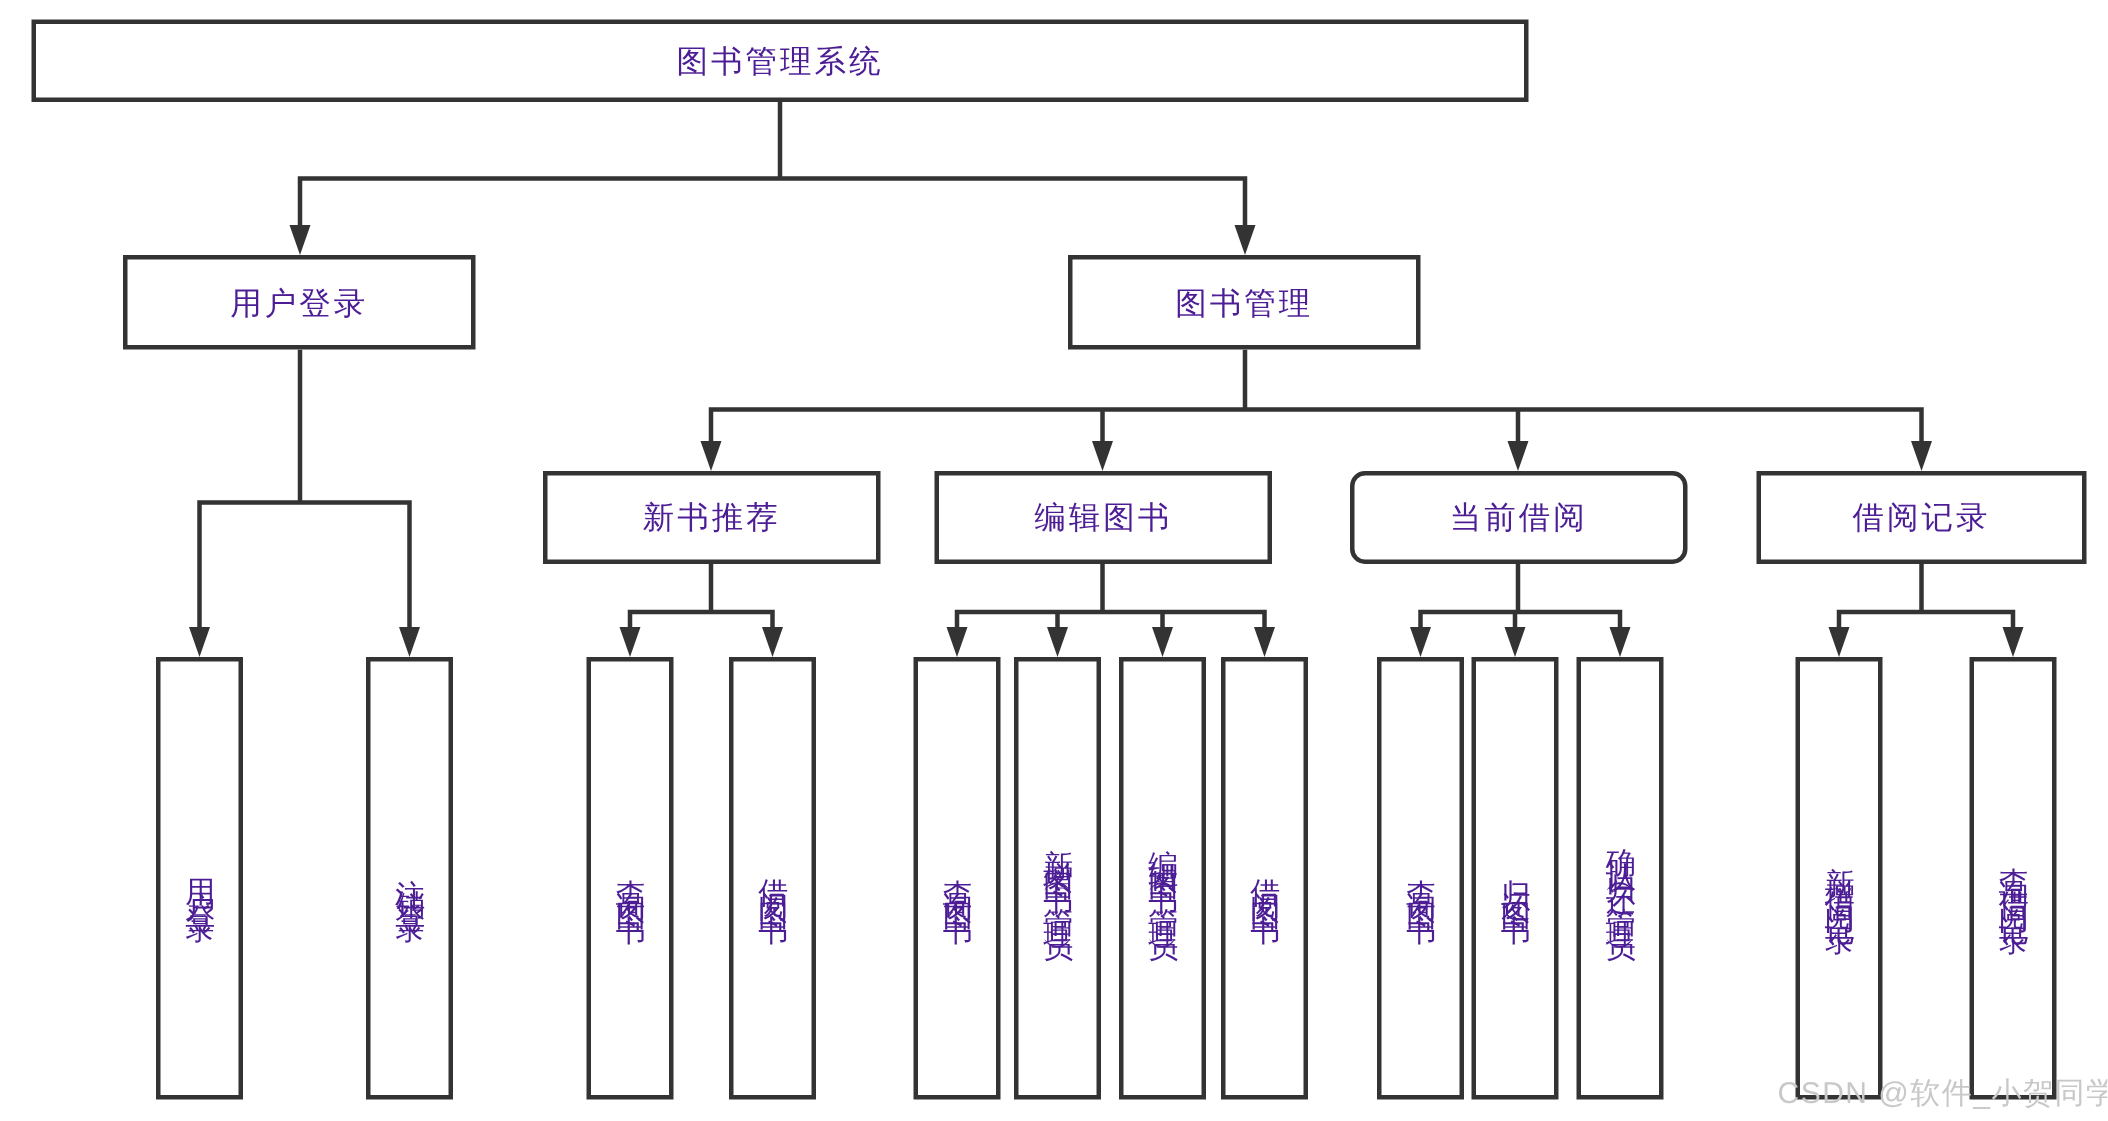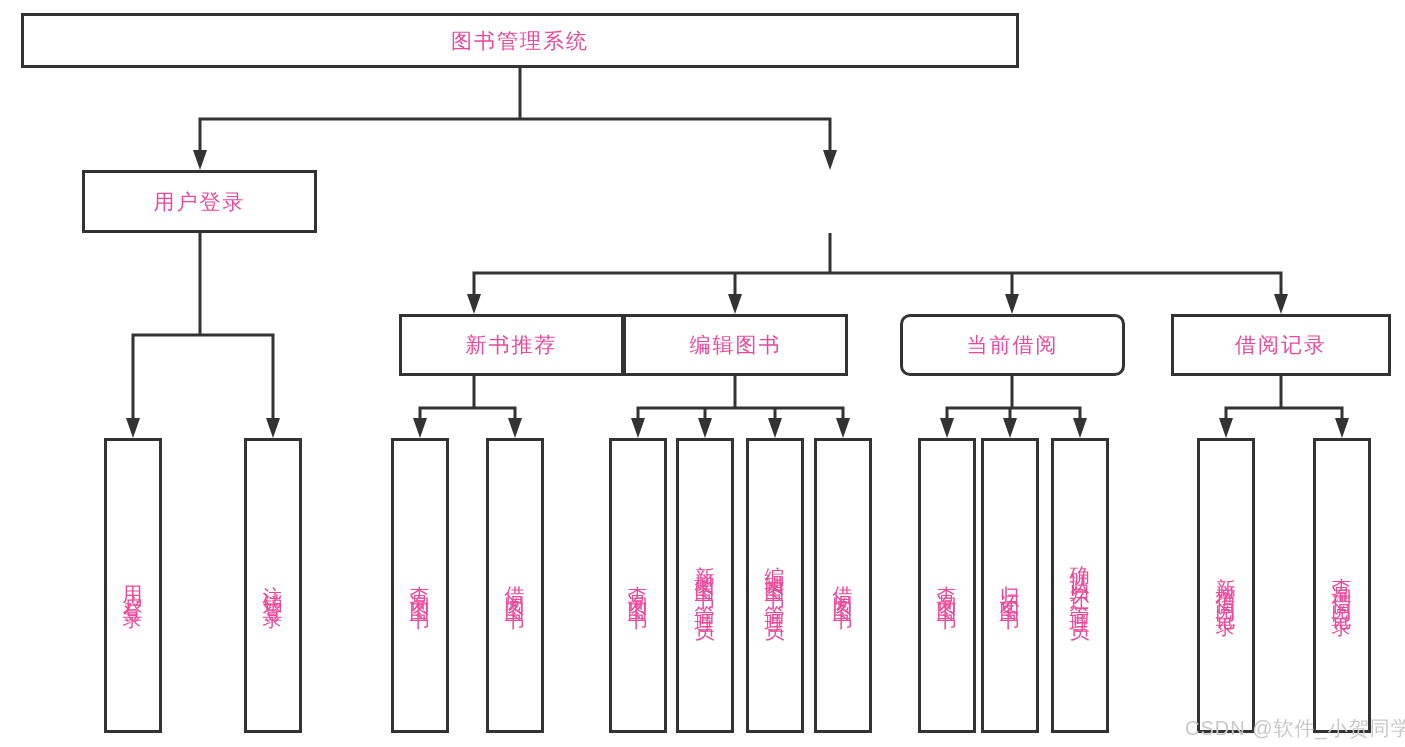--- a/index.html
+++ b/index.html
@@ -19,21 +19,21 @@
     position: absolute;
     left: 0;
     top: 0;
     z-index: 1;
   }
   .box {
     position: absolute;
     box-sizing: border-box;
     border: 3px solid #333333;
     background: #ffffff;
-    color: #ec4899;
+    color: #4c1d95;
     display: flex;
     align-items: center;
     justify-content: center;
     z-index: 2;
   }
   .box.h {
     font-size: 21px;
     letter-spacing: 2px;
     white-space: nowrap;
   }
@@ -99,22 +99,23 @@
       <polygon points="1003,418 1017,418 1010,438"></polygon>
       <polygon points="1073,418 1087,418 1080,438"></polygon>
       <polygon points="1219,418 1233,418 1226,438"></polygon>
       <polygon points="1335,418 1349,418 1342,438"></polygon>
     </g>
   </svg>
 
   <div class="box h" style="left:21px; top:13px; width:998px; height:55px;">图书管理系统</div>
 
   <div class="box h" style="left:82px; top:170px; width:235px; height:63px;">用户登录</div>
+  <div class="box h" style="left:712px; top:170px; width:235px; height:63px;">图书管理</div>
 
-  <div class="box h" style="left:362px; top:314px; width:225px; height:62px;margin-left:37px;">新书推荐</div>
+  <div class="box h" style="left:362px; top:314px; width:225px; height:62px;">新书推荐</div>
   <div class="box h" style="left:623px; top:314px; width:225px; height:62px;">编辑图书</div>
   <div class="box h" style="left:900px; top:314px; width:225px; height:62px;border-radius:10px;">当前借阅</div>
   <div class="box h" style="left:1171px; top:314px; width:220px; height:62px;">借阅记录</div>
 
   <div class="box v" style="left:104px; top:438px; width:58px; height:295px;">用户登录</div>
   <div class="box v" style="left:244px; top:438px; width:58px; height:295px;">注销登录</div>
 
   <div class="box v" style="left:391px; top:438px; width:58px; height:295px;">查询图书</div>
   <div class="box v" style="left:486px; top:438px; width:58px; height:295px;">借阅图书</div>
 

